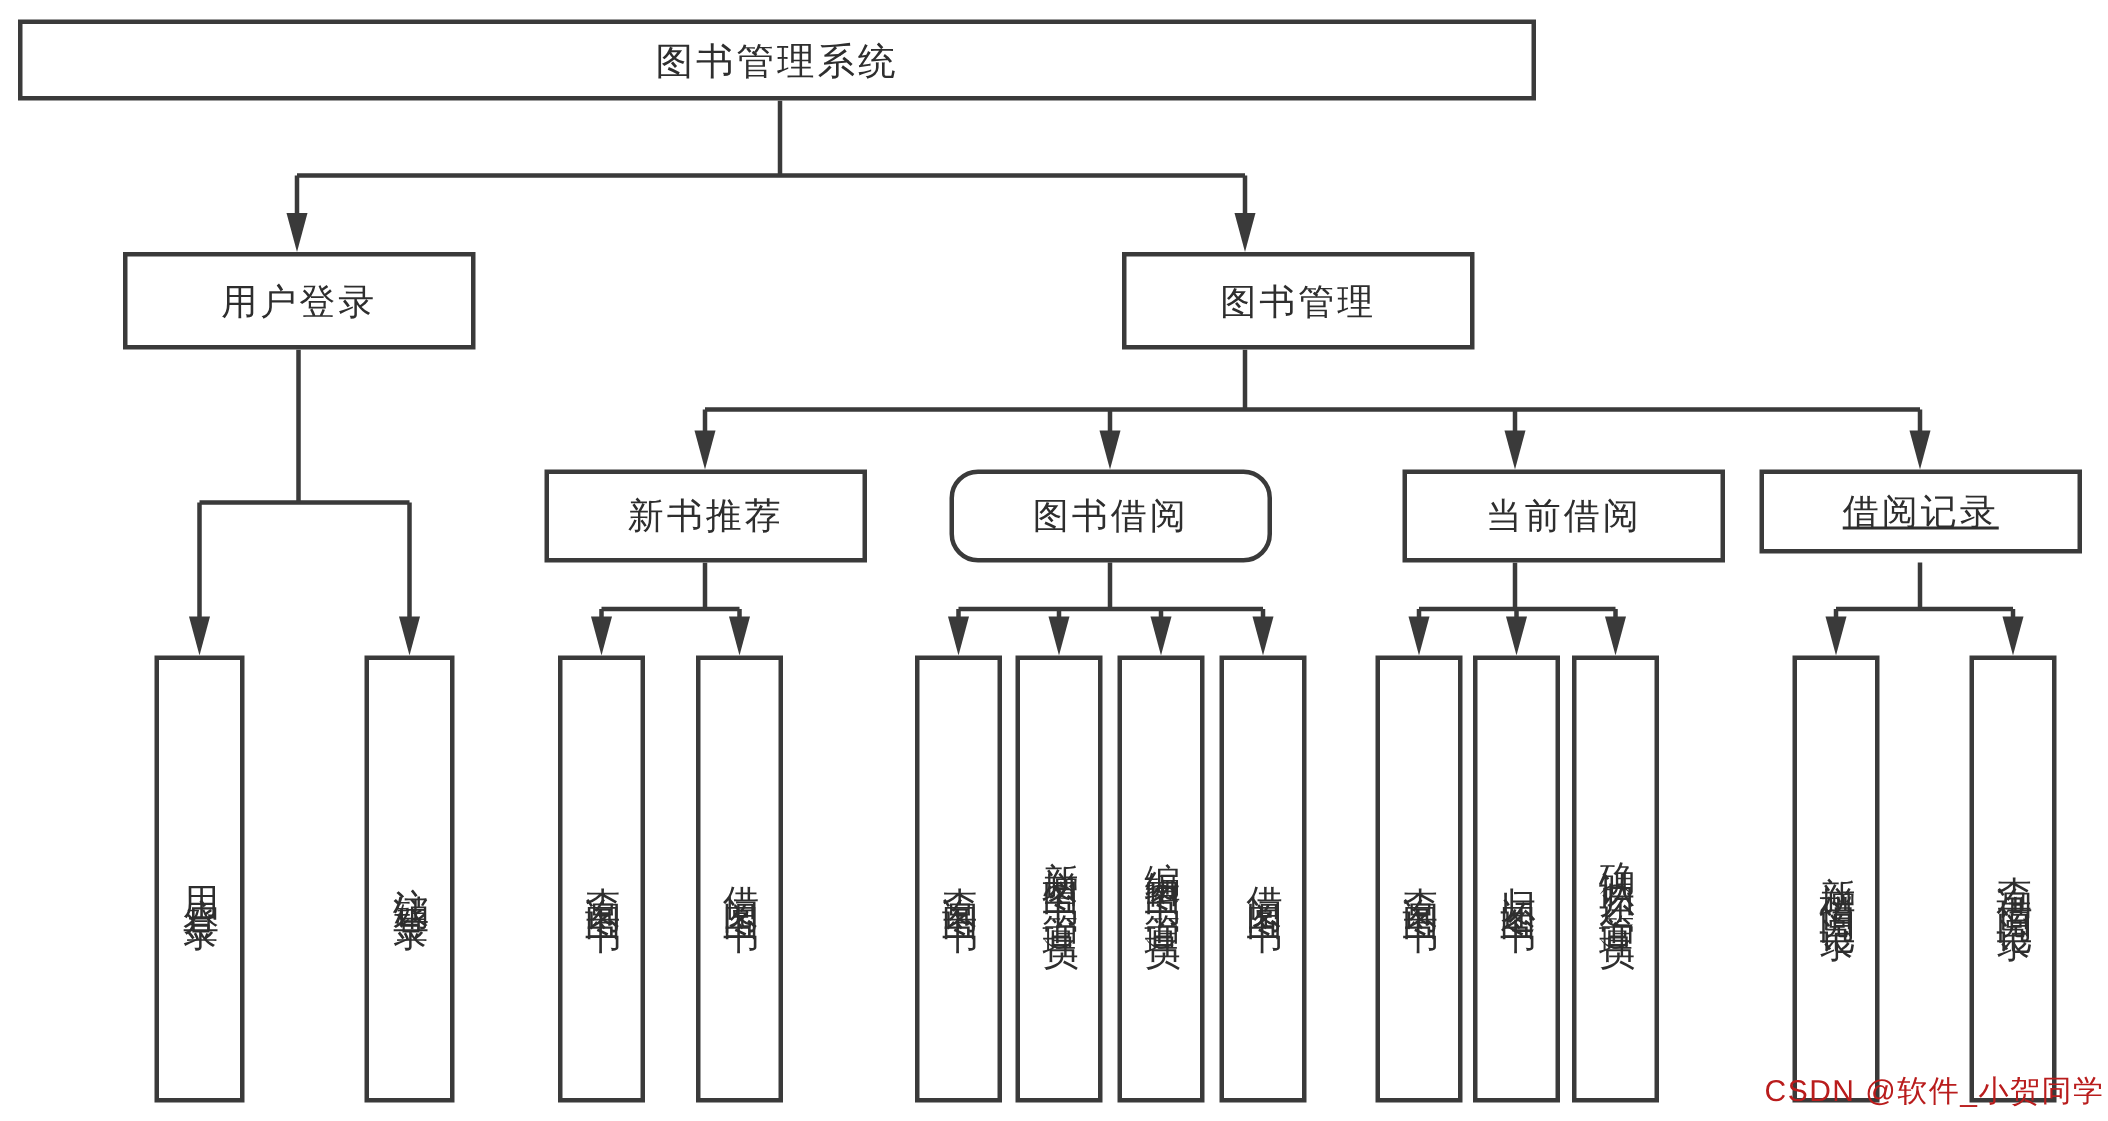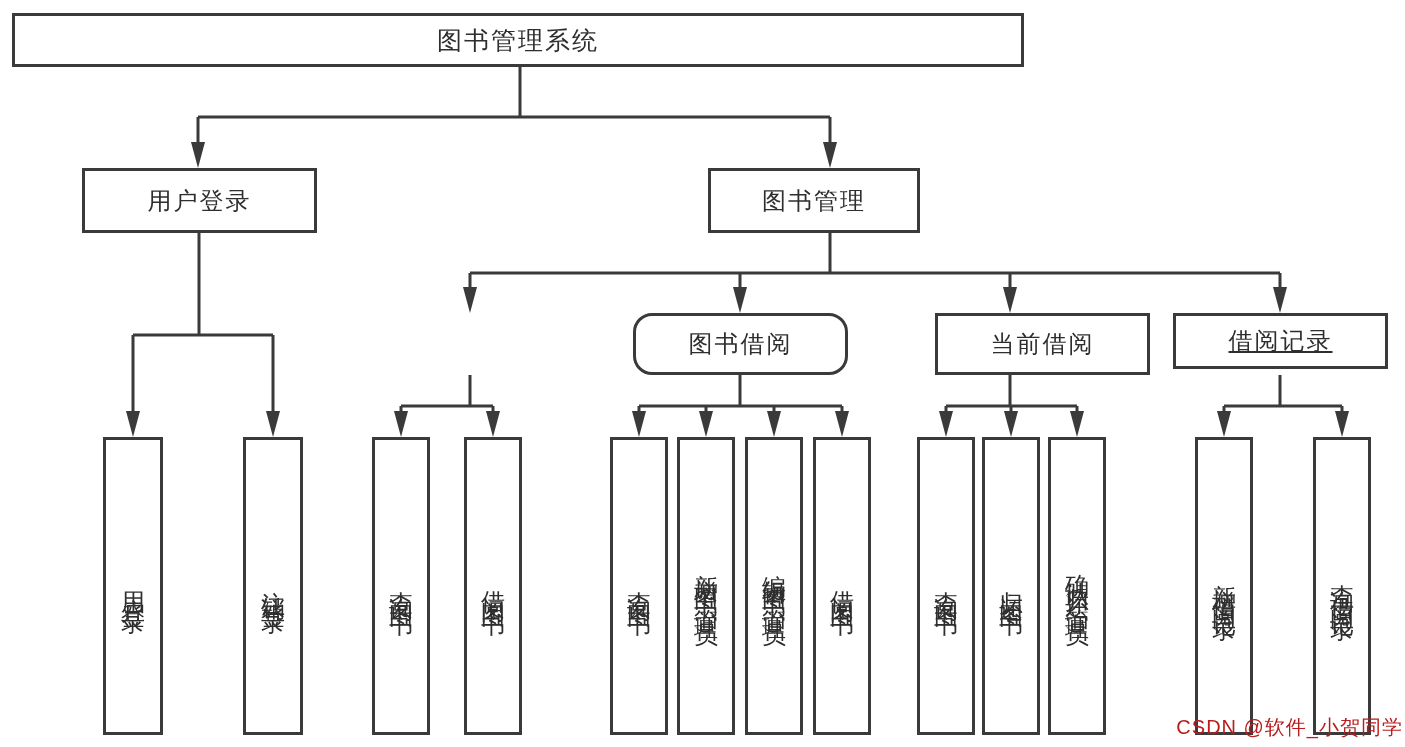--- a/index.html
+++ b/index.html
@@ -61,24 +61,27 @@
     </g>
   </svg>
 
   <div class="node root-node" style="left:12px;top:13px;width:1012px;height:54px;">
     <span>图书管理系统</span>
   </div>
 
   <div class="node h-node" style="left:82px;top:168px;width:235px;height:65px;">
     <span>用户登录</span>
   </div>
-  <div class="node h-node" style="left:708px;top:168px;width:212px;height:65px;">
+  <div class="node h-node" style="left:748px;top:168px;width:235px;height:65px;">
     <span>图书管理</span>
   </div>
 
+  <div class="node h-node" style="left:363px;top:313px;width:215px;height:62px;">
+    <span>新书推荐</span>
+  </div>
   <div class="node h-node" style="left:633px;top:313px;width:215px;height:62px;border-radius:19px;">
     <span>图书借阅</span>
   </div>
   <div class="node h-node" style="left:903px;top:313px;width:215px;height:62px;margin-left:32px;">
     <span>当前借阅</span>
   </div>
   <div class="node h-node" style="left:1173px;top:313px;width:215px;height:56px;text-decoration:underline;">
     <span>借阅记录</span>
   </div>
 

